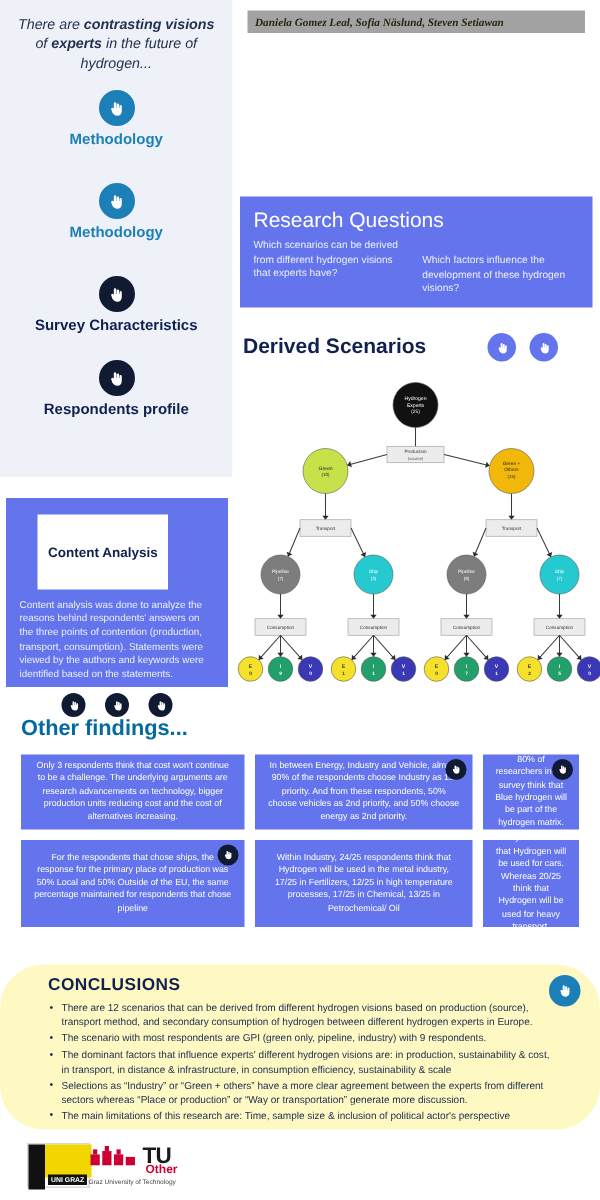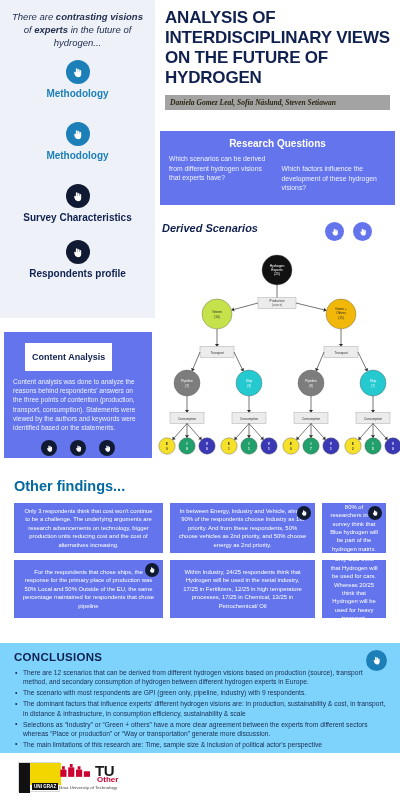--- a/index.html
+++ b/index.html
@@ -45,48 +45,48 @@
   .byline {
     margin: 7px 10px 0 10px; background: #a3a3a3;
     padding: 3px 5px; font-size: 7.5px; font-style: italic;
     font-weight: bold; color: #2a2410; font-family: "Liberation Serif", serif;
   }
 
   .rq-box {
     position: absolute; left: 160px; top: 131px; width: 235px; height: 74px;
     background: #6374ec; color: #fff; padding: 7px 9px;
   }
-  .rq-title { font-size: 10px; font-weight: bold; margin-bottom: 5px; text-align: center; }
+  .rq-title { font-size: 14px; font-weight: normal; margin-bottom: 5px; }
   .rq-cols { display: flex; gap: 8px; }
   .rq-q { font-size: 6.8px; line-height: 9.5px; width: 50%; color: #eef0ff; }
   .rq-q.second { padding-top: 10px; }
 
   .ds-head {
     position: absolute; left: 162px; top: 222px;
-    font-size: 11px; font-weight: bold; color: #10204f; font-style: italic;
+    font-size: 14px; font-weight: bold; color: #10204f;
   }
   .ds-btns { position: absolute; left: 325px; top: 222px; display: flex; gap: 9px; }
   .ds-btn {
     width: 19px; height: 19px; border-radius: 50%; background: #6374ec;
     display: flex; align-items: center; justify-content: center;
   }
   .ds-btn svg { width: 10px; height: 10px; }
 
   
   .tree { position: absolute; left: 155px; top: 248px; width: 245px; height: 212px; }
   .tree svg { position: absolute; left: 0; top: 0; }
 
   
   .ca-box {
     position: absolute; left: 4px; top: 332px; width: 148px; height: 126px;
     background: #6374ec; color: #fff; padding: 8px 9px;
   }
   .ca-pill {
     background: #fff; color: #10204f; font-size: 9px; font-weight: bold;
-    padding: 9px 7px; display: inline-block; margin: 3px 0 6px 12px;
+    padding: 20px 7px; display: inline-block; margin: 3px 0 6px 12px;
   }
   .ca-text { font-size: 6.6px; line-height: 9.2px; color: #edf0ff; }
   .ca-dots { display: flex; gap: 13px; justify-content: center; margin-top: 8px; }
   .ca-dot {
     width: 16px; height: 16px; border-radius: 50%; background: #111a33;
     display: flex; align-items: center; justify-content: center;
   }
   .ca-dot svg { width: 9px; height: 9px; }
 
   
@@ -110,21 +110,21 @@
   .card-badge {
     position: absolute; top: 3px; right: 4px;
     width: 14px; height: 14px; border-radius: 50%; background: #111a33;
     display: flex; align-items: center; justify-content: center;
   }
   .card-badge svg { width: 8px; height: 8px; }
 
   
   .concl {
     position: absolute; left: 0; top: 643px; width: 400px; height: 110px;
-    background: #7dd3fc; padding: 8px 14px;
+    background: #fef9c3; padding: 8px 32px; border-radius: 29px;
   }
   .concl-title { font-size: 11.5px; font-weight: bold; letter-spacing: 0.3px; margin-bottom: 5px; }
   .concl ul { list-style: none; }
   .concl li {
     font-size: 6.7px; line-height: 9.4px; padding-left: 9px;
     position: relative; margin-bottom: 1.5px; color: #1c2b50;
   }
   .concl li:before {
     content: "\2022"; position: absolute; left: 1px; top: -0.5px; font-size: 7px;
   }
@@ -199,21 +199,20 @@
         <div class="nav-circle" style="background:#111a33;">
           <svg viewBox="0 0 24 24" fill="#ffffff">
               <path d="M9 11V5.5a1.5 1.5 0 013 0V11h.5V7a1.5 1.5 0 013 0v4.2h.5V8.8a1.4 1.4 0 012.8 0V15c0 3.3-2.2 5.6-5.3 5.6-3.3 0-5-1.6-6.4-4L6 13.2c-.5-.9-.2-1.8.6-2.2.7-.4 1.5-.2 2 .5l.4.6z"></path>
             </svg>
         </div>
         <div class="nav-label" style="color:#10204f;">Respondents profile</div>
       </div>
     </div>
 
     <div class="right-pane">
-      <div class="title">ANALYSIS OF INTERDISCIPLINARY VIEWS ON THE FUTURE OF HYDROGEN</div>
       <div class="byline">Daniela Gomez Leal, Sofia Näslund, Steven Setiawan</div>
     </div>
   </div>
 
   <div class="rq-box">
     <div class="rq-title">Research Questions</div>
     <div class="rq-cols">
       <div class="rq-q">Which scenarios can be derived from different hydrogen visions that experts have?</div>
       <div class="rq-q second">Which factors influence the development of these hydrogen visions?</div>
     </div>

